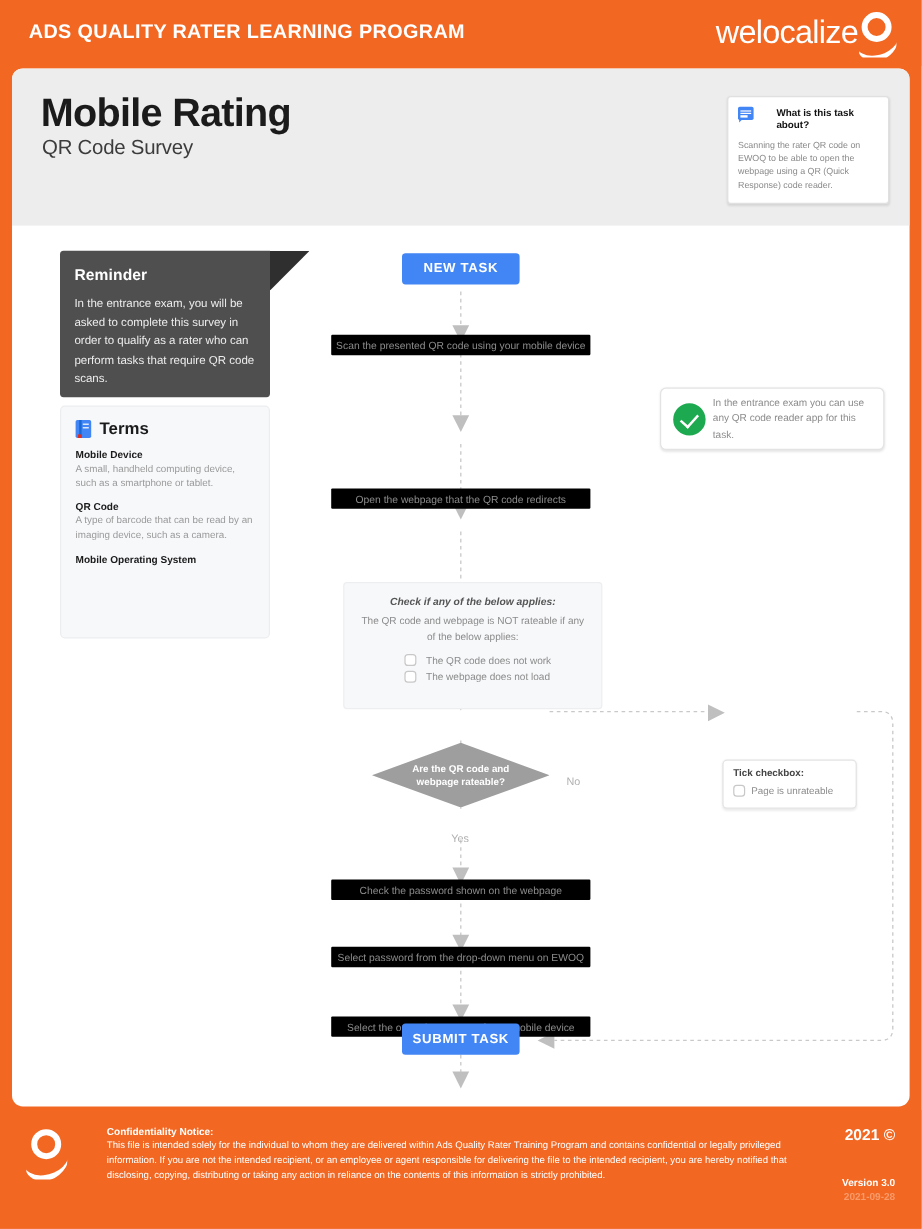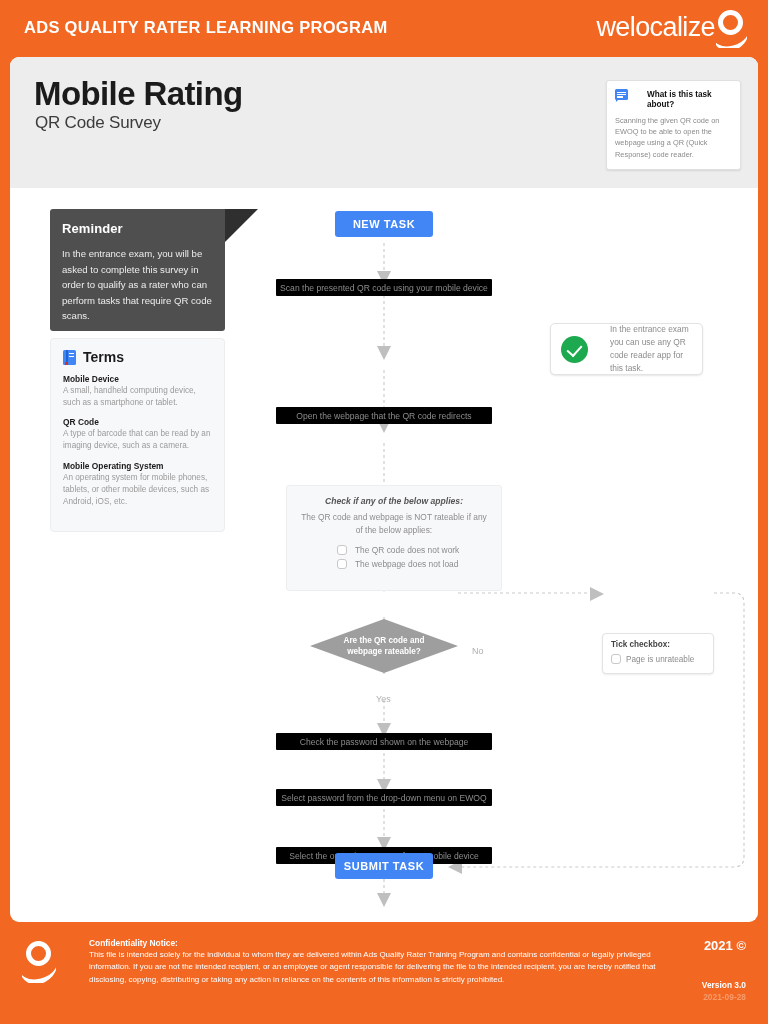--- a/index.html
+++ b/index.html
@@ -159,23 +159,23 @@
     clip-path:polygon(50% 0, 100% 50%, 50% 100%, 0 50%);
     display:flex; align-items:center; justify-content:center; text-align:center;
     font-size:8.2px; line-height:1.35; font-weight:bold;
   }
   .edge-label{
     position:absolute; font-size:9px; color:#B0B0B0;
   }
 
   
   .green-callout{
-    position:absolute; left:540px; top:266px; width:153px; height:52px;
+    position:absolute; left:540px; top:266px; width:187px; height:52px;
     background:#fff; border:1px solid #E3E3E3; border-radius:5px;
-    display:flex; align-items:center; gap:22px; padding:0 10px;
+    display:flex; align-items:center; gap:6px; padding:0 10px;
     box-shadow:0 1px 2px rgba(0,0,0,.10);
   }
   .check-circle{
     flex:0 0 27px; width:27px; height:27px; border-radius:50%;
     background:#1DA94F; position:relative;
   }
   .check-circle:after{
     content:""; position:absolute; left:8.5px; top:6px;
     width:7px; height:12px; border:2.6px solid #fff;
     border-top:none; border-left:none; transform:rotate(42deg);
@@ -271,21 +271,21 @@
     <div class="head">
       <span class="chat-icon">
         <span class="bub"></span>
           <span class="tail"></span>
         <span class="l1"></span>
           <span class="l2"></span>
           <span class="l3"></span>
       </span>
       <span class="label">What is this task about?</span>
     </div>
-    <div class="body">Scanning the given QR code on EWOQ to be able to open the webpage using a QR (Quick Response) code reader.</div>
+    <div class="body">Scanning the rater QR code on EWOQ to be able to open the webpage using a QR (Quick Response) code reader.</div>
   </div>
 
   <div class="ribbon-fold"></div>
   <div class="reminder">
     <h3>Reminder</h3>
     <p>In the entrance exam, you will be asked to complete this survey in order to qualify as a rater who can perform tasks that require QR code scans.</p>
   </div>
 
   <div class="terms">
     <div class="terms-head">
@@ -301,21 +301,20 @@
     <div class="term-item">
       <div class="term-name">Mobile Device</div>
       <div class="term-def">A small, handheld computing device, such as a smartphone or tablet.</div>
     </div>
     <div class="term-item">
       <div class="term-name">QR Code</div>
       <div class="term-def">A type of barcode that can be read by an imaging device, such as a camera.</div>
     </div>
     <div class="term-item">
       <div class="term-name">Mobile Operating System</div>
-      <div class="term-def">An operating system for mobile phones, tablets, or other mobile devices, such as Android, iOS, etc.</div>
     </div>
   </div>
 
   <div class="flow">
 
     <svg width="748" height="865" style="position:absolute;left:0;top:0;">
       <g stroke="#C9C9C9" stroke-width="1.1" stroke-dasharray="3,3" fill="none">
         <path d="M374,186 L374,216"></path>
         <path d="M374,238 L374,291"></path>
         <path d="M374,313 L374,364"></path>

